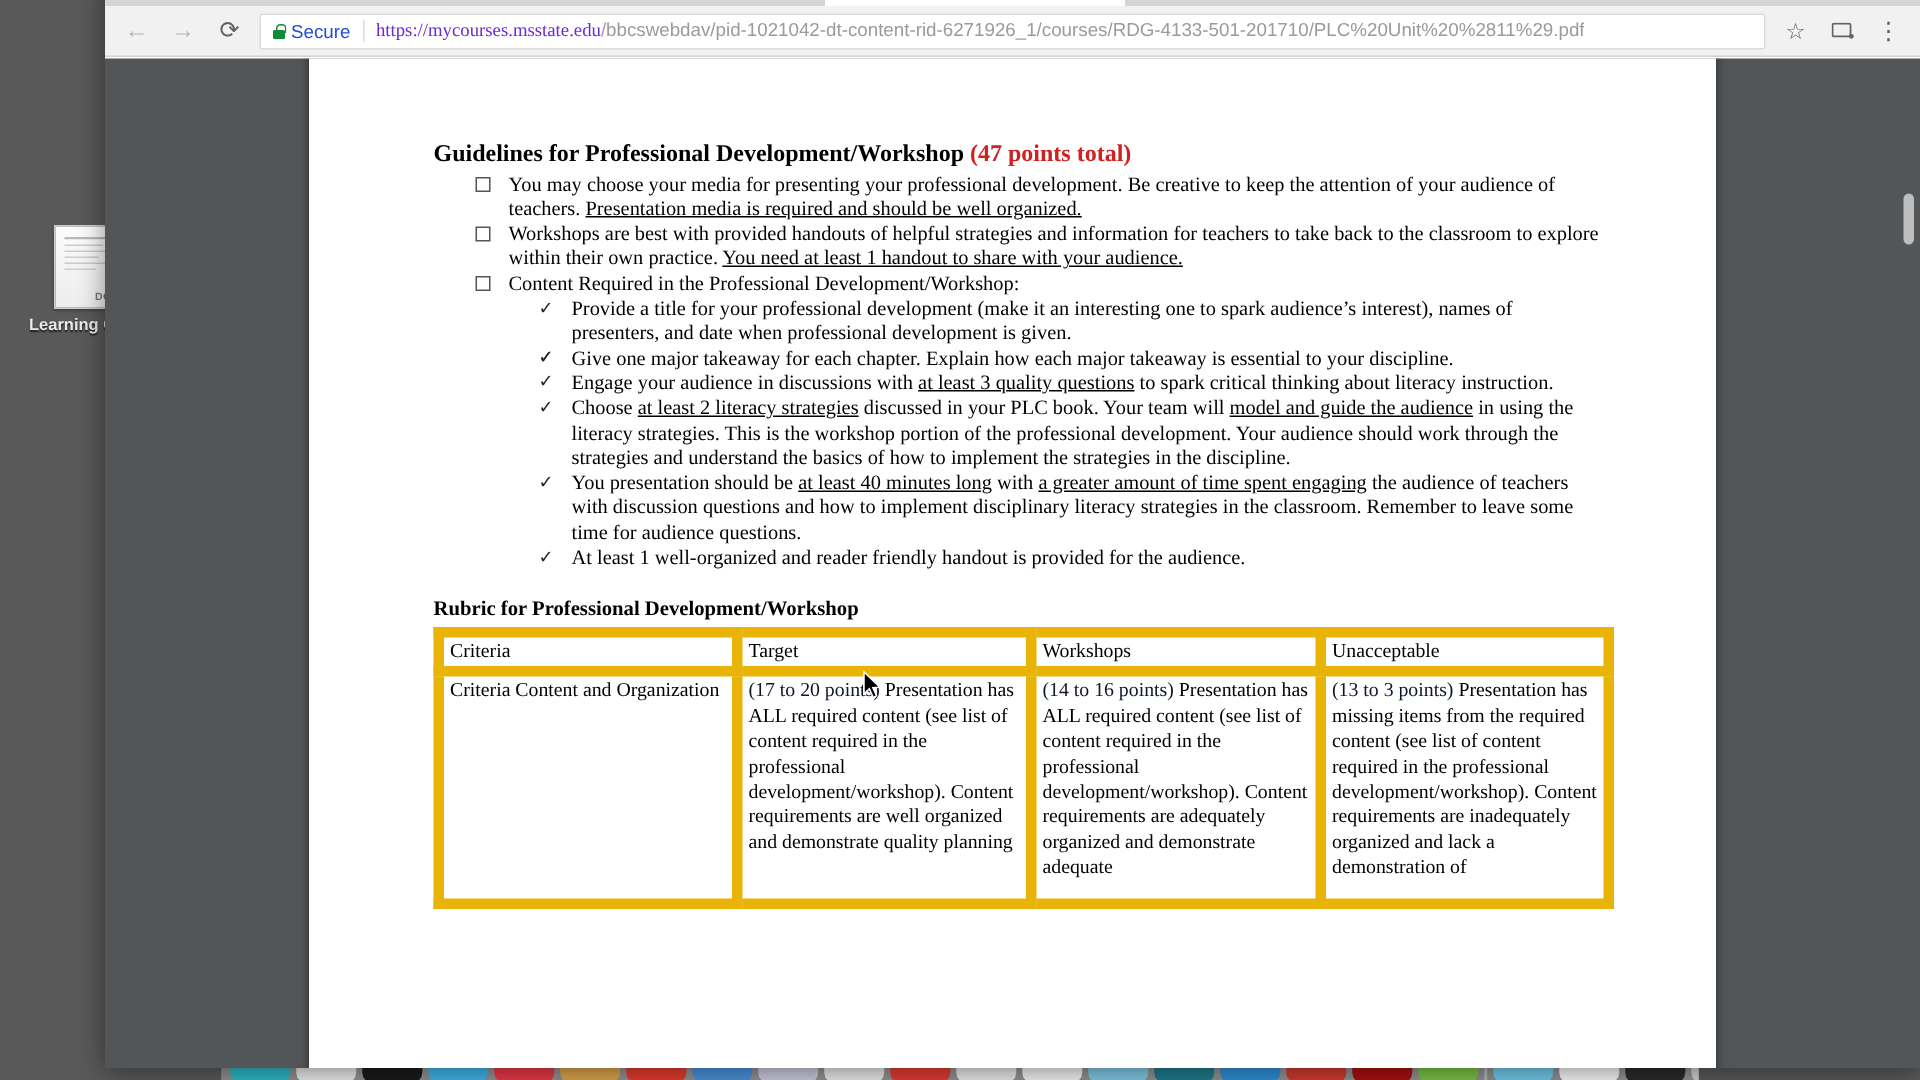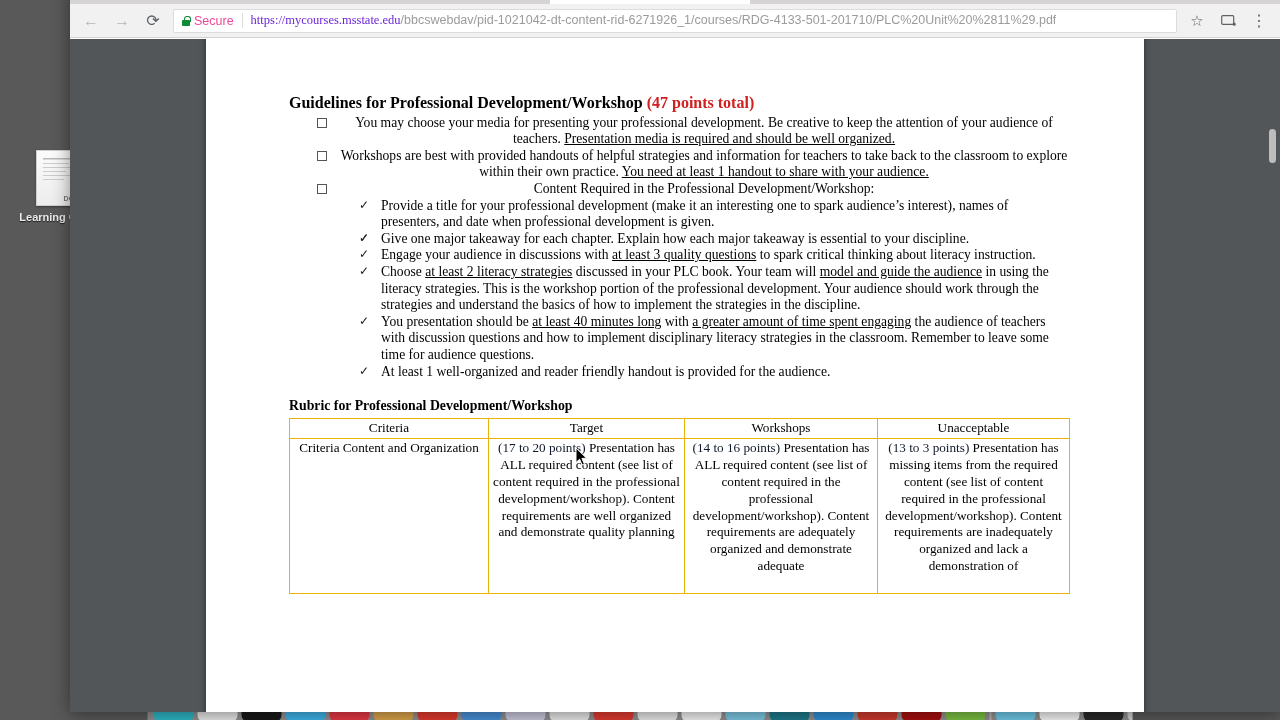--- a/index.html
+++ b/index.html
@@ -116,21 +116,21 @@
     align-items: center; justify-content: center;
     color: #b6b6b6; font-size: 16px; line-height: 1;
   }
   .navbtn.enabled { color: #5f6368; }
   #omnibox {
     flex: 1 1 auto; height: 24px;
     background: #fff; border: 1px solid #dcdcdc; border-radius: 2px;
     display: flex; align-items: center; padding: 0 8px;
     font-size: 12.5px; overflow: hidden;
   }
-  #secure-badge { display: flex; align-items: center; gap: 4px; color: #ec4899; flex: 0 0 auto; }
+  #secure-badge { display: flex; align-items: center; gap: 4px; color: #1d4ed8; flex: 0 0 auto; }
   #secure-badge .lock {
     width: 8px; height: 10px; position: relative; display: inline-block;
   }
   #secure-badge .lock::before {
     content:''; position:absolute; left:0; bottom:0; width:8px; height:6px;
     background:#0f8a36; border-radius:1px;
   }
   #secure-badge .lock::after {
     content:''; position:absolute; left:1.5px; top:0; width:5px; height:5px;
     border:1.5px solid #0f8a36; border-bottom:none;
@@ -168,21 +168,21 @@
     color: #000;
     font-size: 13.6px;
     line-height: 16.6px;
   }
   h1.doc-h {
     font-size: 16px; font-weight: bold;
     margin-bottom: 3px;
   }
   h1.doc-h .pts { color: #d02020; }
 
-  ul.checkbox-list { list-style: none; margin-left: 28px; text-align: center; }
+  ul.checkbox-list { list-style: none; margin-left: 28px; }
   ul.checkbox-list > li {
     position: relative; padding-left: 22px; margin-bottom: 0px;
   }
   ul.checkbox-list > li .cb {
     position: absolute; left: 0; top: 3px;
     width: 10px; height: 10px; border: 1px solid #555; background: #fff;
   }
   ul.check-list { list-style: none; margin-left: 68px; margin-top: 0; }
   ul.check-list > li { position: relative; padding-left: 24px; }
   ul.check-list > li .ck {
@@ -198,24 +198,24 @@
 
   table.rubric {
     border-collapse: collapse;
     width: 780px;
     table-layout: fixed;
     font-family: "Liberation Serif", serif;
     font-size: 13.2px;
     line-height: 16.8px;
   }
   table.rubric td, table.rubric th {
-    border: 1px solid #eab308;
+    border: 7px solid #eab308;
     padding: 1px 4px 2px 4px;
     vertical-align: top;
-    text-align: center;
+    text-align: left;
     font-weight: normal;
   }
   table.rubric col.c0 { width: 199px; }
   table.rubric col.c1 { width: 196px; }
   table.rubric col.c2 { width: 193px; }
   table.rubric col.c3 { width: 192px; }
   .rub-pts { color: #0f172a; }
   .clip-row td { height: 155px; overflow: hidden; }
 
   

